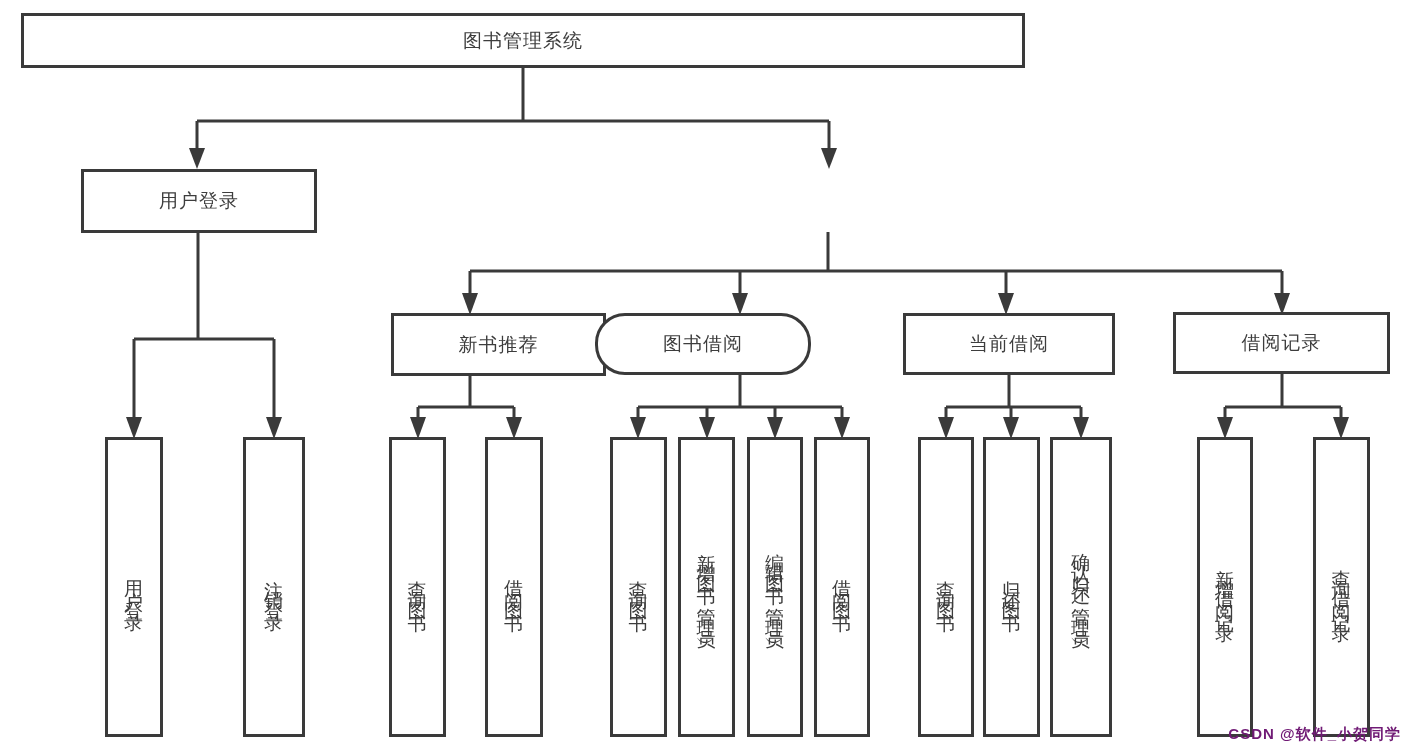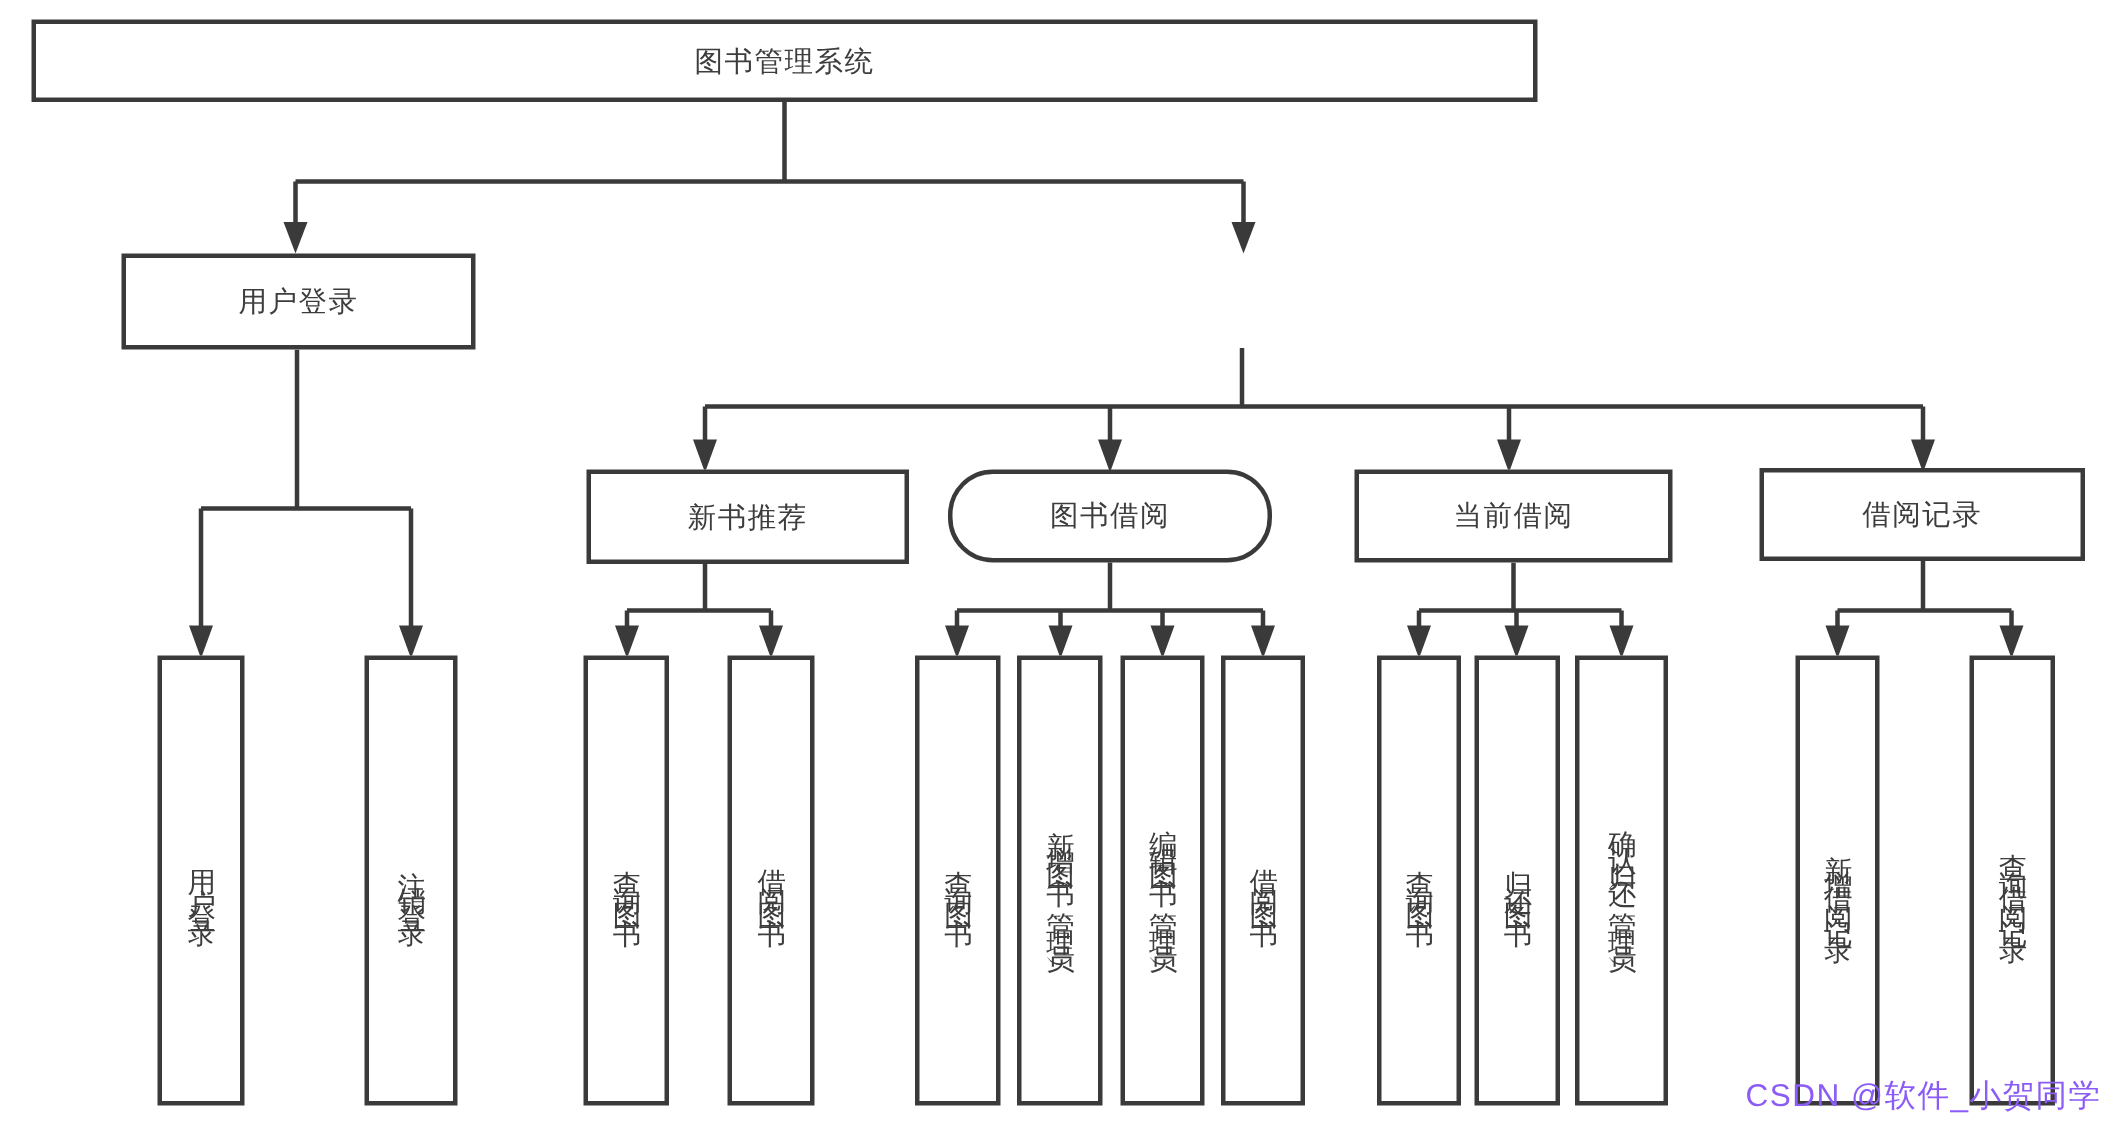--- a/index.html
+++ b/index.html
@@ -15,21 +15,21 @@
     font-size:19px;letter-spacing:1px;
   }
   .node .lbl{white-space:nowrap;}
   .leaf{z-index:1;}
   .leaf .lbl{
     writing-mode:vertical-rl;text-orientation:mixed;
     letter-spacing:11px;white-space:nowrap;line-height:1;
   }
   .watermark{
     position:absolute;right:4px;bottom:3px;z-index:2;
-    font-size:21px;color:#8b5cf6;letter-spacing:1px;
+    font-size:15px;color:#701a75;letter-spacing:1px;font-weight:bold;
   }
 </style>
 </head>
 <body>
 
 <div id="canvas">
 
   <svg id="wires" width="1405" height="747" viewBox="0 0 1405 747">
     <g stroke="#3a3a3a" stroke-width="3" fill="none">
 
@@ -74,21 +74,21 @@
     <span class="lbl">图书管理系统</span>
   </div>
 
   <div class="node" style="left:81px;top:169px;width:236px;height:64px;">
     <span class="lbl">用户登录</span>
   </div>
 
   <div class="node" style="left:363px;top:313px;width:215px;height:63px;margin-left:28px;">
     <span class="lbl">新书推荐</span>
   </div>
-  <div class="node" style="left:632px;top:313px;width:216px;height:62px;border-radius:30px;">
+  <div class="node" style="left:595px;top:313px;width:216px;height:62px;border-radius:30px;">
     <span class="lbl">图书借阅</span>
   </div>
   <div class="node" style="left:1173px;top:312px;width:217px;height:62px;">
     <span class="lbl">借阅记录</span>
   </div>
   <div class="node" style="left:903px;top:313px;width:212px;height:62px;">
     <span class="lbl">当前借阅</span>
   </div>
 
   <div class="node leaf" style="left:105px;top:437px;width:58px;height:300px;">

